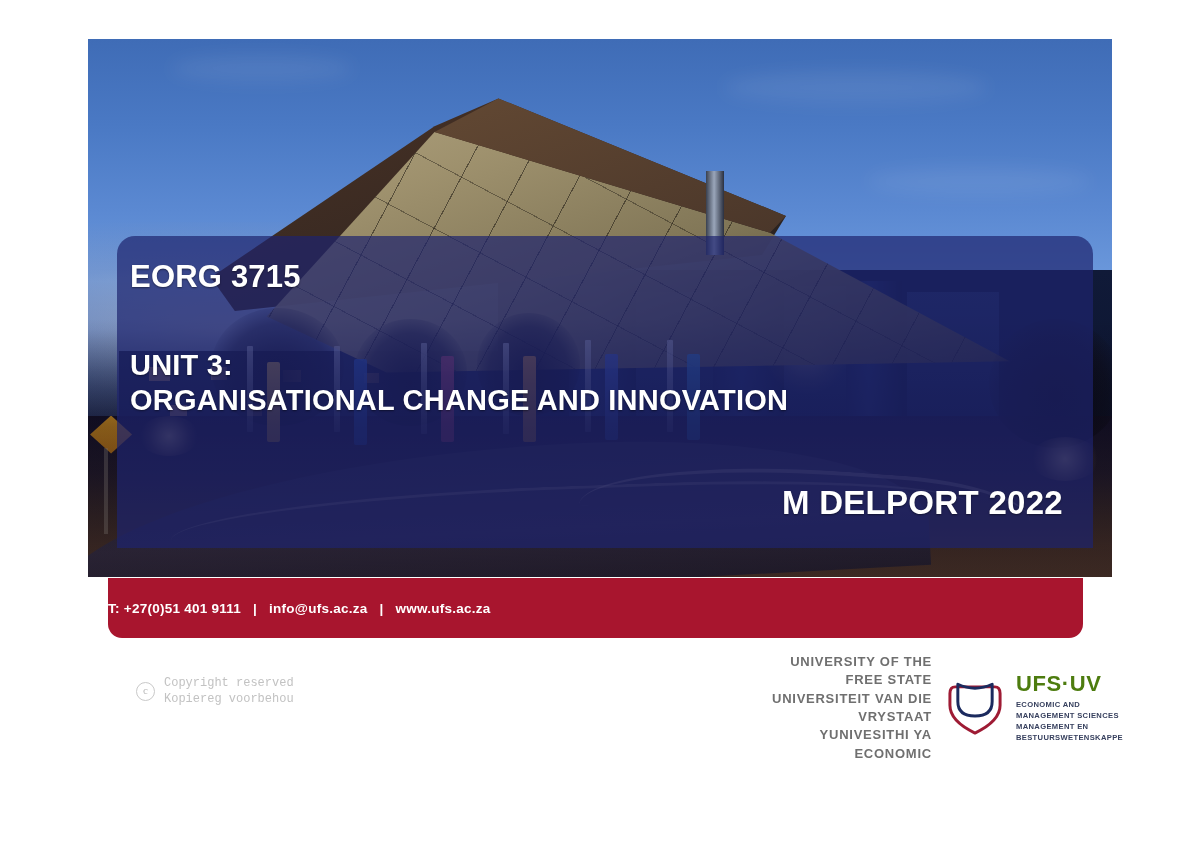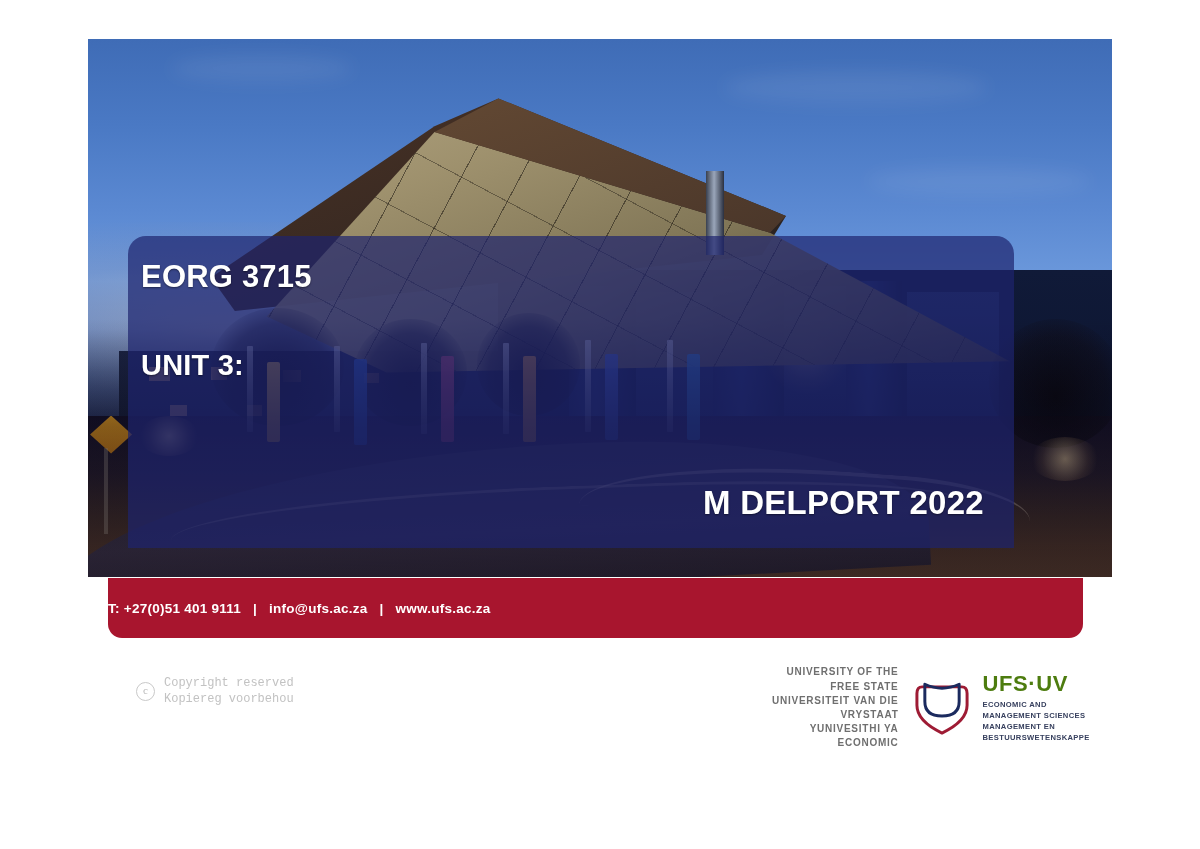--- a/index.html
+++ b/index.html
@@ -229,23 +229,23 @@
   }
   .photo-dark {
     position: absolute;
     inset: 0;
     background: linear-gradient(180deg, rgba(0,0,0,0) 52%, rgba(6,5,16,0.35) 72%, rgba(8,4,14,0.30) 100%);
   }
 
   
   .title-panel {
     position: absolute;
-    left: 128px;
+    left: 117px;
     top: 236px;
-    width: 886px;
+    width: 976px;
     height: 312px;
     background: rgba(30,36,110,0.70);
     border-radius: 18px 18px 0 0;
     box-sizing: border-box;
     padding: 22px 30px 18px 13px;
   }
   .title-line {
     color: #ffffff;
     font-weight: bold;
     letter-spacing: 0.2px;
@@ -327,21 +327,21 @@
     position: absolute;
     left: 772px;
     top: 672px;
     display: flex;
     align-items: center;
     height: 72px;
   }
   .ufs-names {
     text-align: right;
     color: #6f6f6f;
-    font-size: 10px;
+    font-size: 13px;
     font-weight: bold;
     line-height: 1.42;
     letter-spacing: 0.75px;
     padding-right: 9px;
   }
   .ufs-mark {
     width: 68px;
     height: 66px;
     flex: none;
   }
@@ -430,20 +430,21 @@
     <div class="streetlight" style="left:5%;top:70%;width:60px;height:40px;"></div>
     <div class="streetlight" style="left:92%;top:74%;width:70px;height:44px;"></div>
 
     <div class="photo-dark"></div>
   </div>
 
   <div class="title-panel">
     <div class="title-line course-code">EORG 3715</div>
     <div class="unit-block">
       <div class="title-line unit-title">UNIT 3:</div>
+      <div class="title-line unit-title">ORGANISATIONAL CHANGE AND INNOVATION</div>
     </div>
     <div class="author">M DELPORT 2022</div>
   </div>
 
   <div class="contact-bar">
     <span class="contact-text">T: +27(0)51 401 9111   |   info@ufs.ac.za   |   www.ufs.ac.za</span>
   </div>
 
   <div class="copyright">
     <div class="c-icon">c</div>

